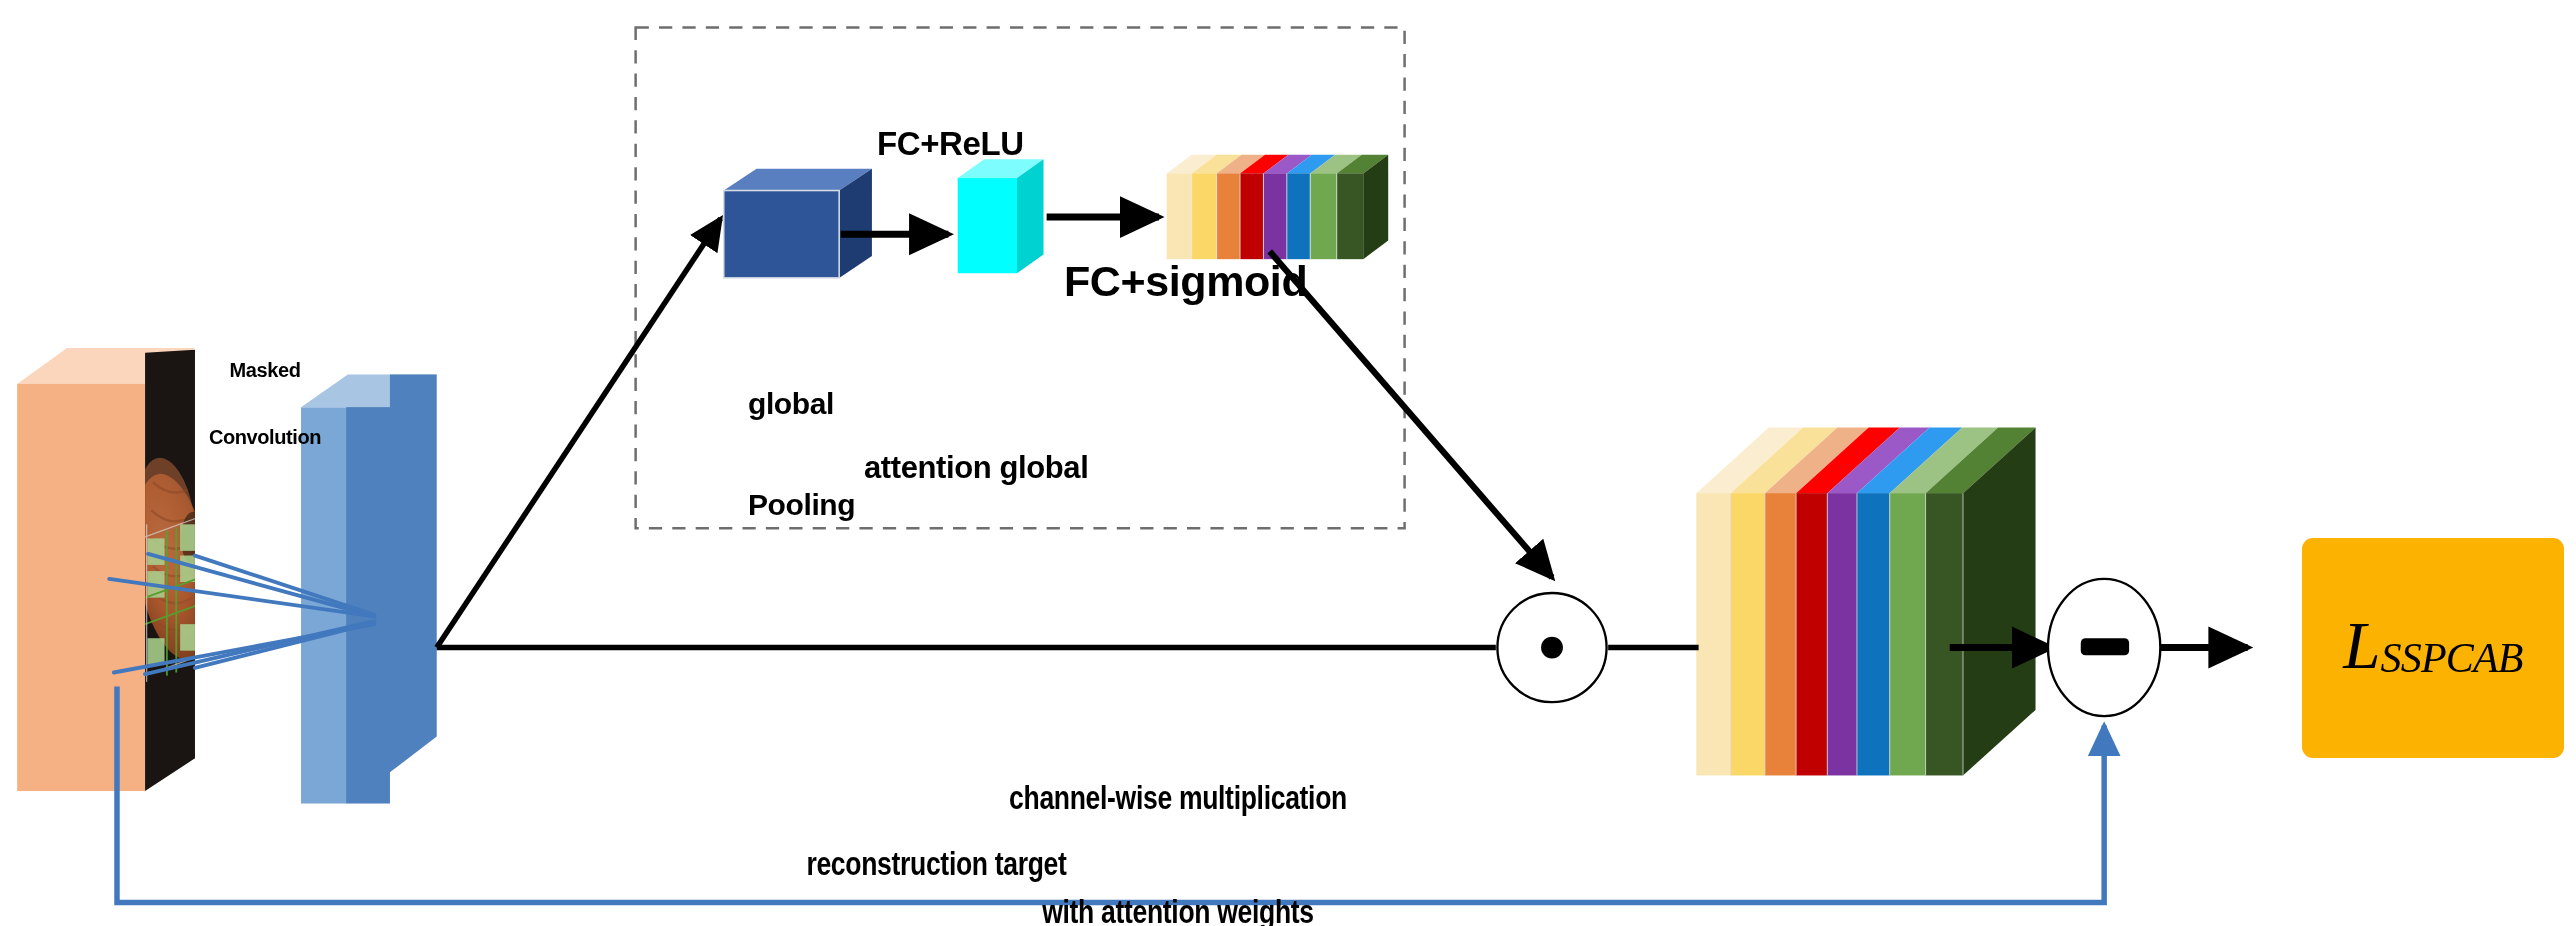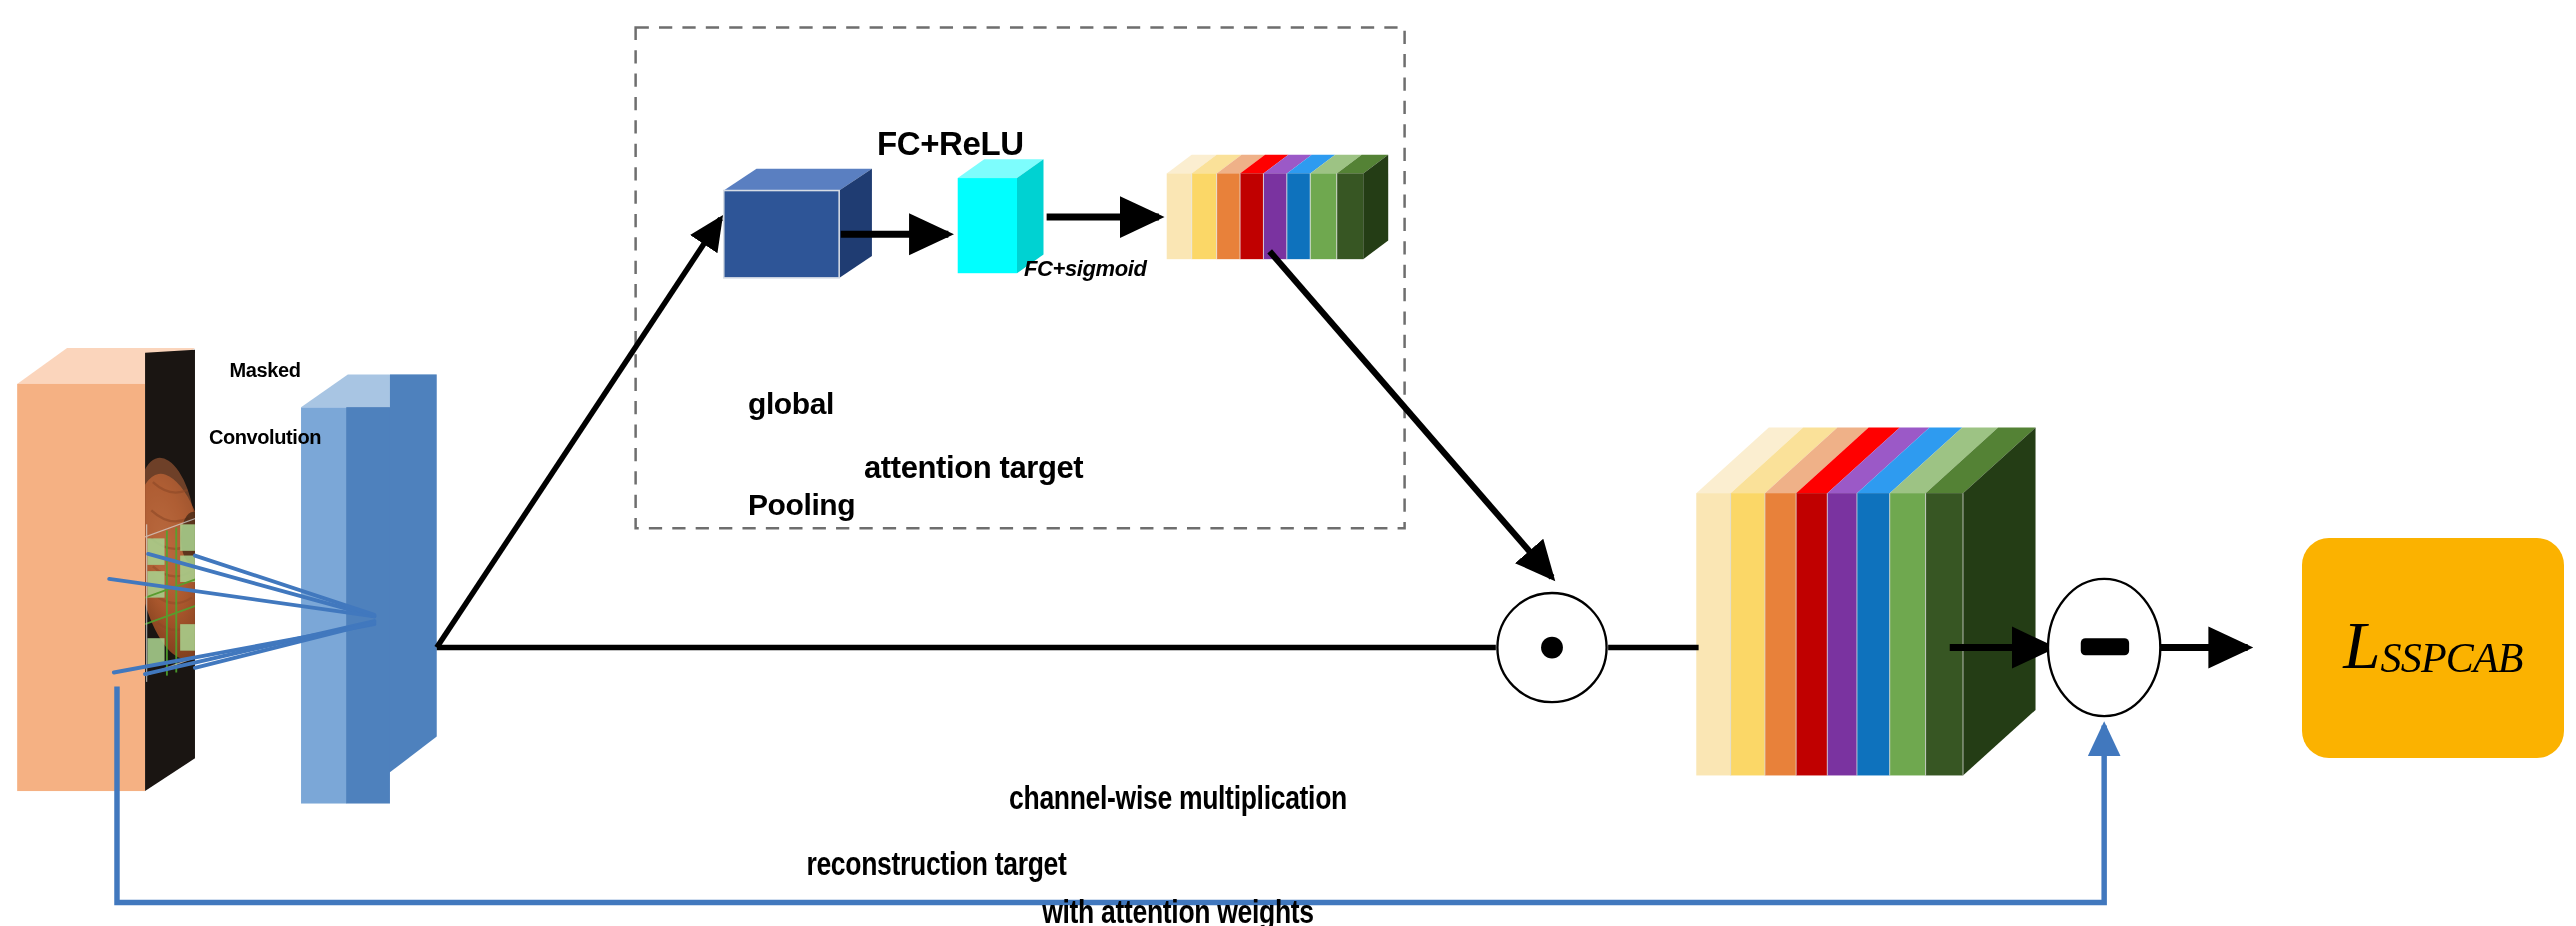--- a/index.html
+++ b/index.html
@@ -37,21 +37,21 @@
   }
   .lbl.cond {
     font-family: "Liberation Sans Narrow", "Liberation Sans", sans-serif;
     transform: scaleX(0.78);
     transform-origin: center center;
   }
   .lbl.center { text-align: center; }
   .loss-box {
     position: absolute;
     background: #FBB200;
-    border-radius: 27px;
+    border-radius: 11px;
     display: flex;
     align-items: center;
     justify-content: center;
     box-shadow: 0 0 0 0 rgba(0,0,0,0);
   }
   .loss-text {
     font-family: "Liberation Serif", serif;
     font-style: italic;
     color: #000000;
     white-space: nowrap;
@@ -253,28 +253,28 @@
     <path d="M150,880 L150,1157 L2698,1157 L2698,930" stroke="#4178BE" stroke-width="7" fill="none" marker-end="url(#arB)"></path>
   </svg>
 
   <div class="lbl center" style="left:156px; top:314px; width:218px; font-size:20px;">
     <div>Masked</div>
     <div>Convolution</div>
   </div>
 
   <div class="lbl" style="left:829px; top:126px; font-size:33px;margin-left:48px;">FC+ReLU</div>
 
-  <div class="lbl" style="left:1024px; top:257px; font-size:22px;font-style:italic;">FC+sigmoid</div>
+  <div class="lbl" style="left:1064px; top:257px; font-size:43px;">FC+sigmoid</div>
 
   <div class="lbl" style="left:703px; top:320px; font-size:30px;margin-left:45px;">
     <div>global</div>
     <div>Pooling</div>
   </div>
 
-  <div class="lbl" style="left:864px; top:451px; font-size:31px;">attention target</div>
+  <div class="lbl" style="left:864px; top:451px; font-size:31px;">attention global</div>
 
   <div class="lbl cond center" style="left:827px; top:702px; width:702px; font-size:34px;">
     <div>channel-wise multiplication</div>
     <div>with attention weights</div>
   </div>
 
   <div class="lbl cond center" style="left:718px; top:844px; width:437px; font-size:34px;">reconstruction target</div>
 
   <div class="loss-box" style="left:2302px; top:538px; width:262px; height:220px;">
     <span class="loss-text">

